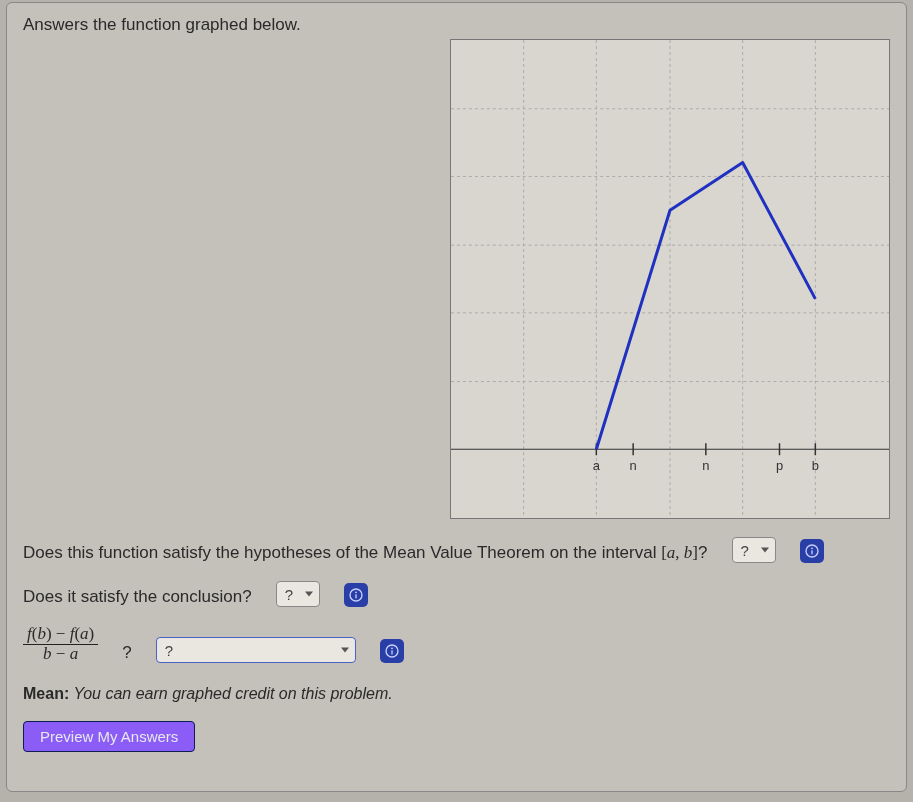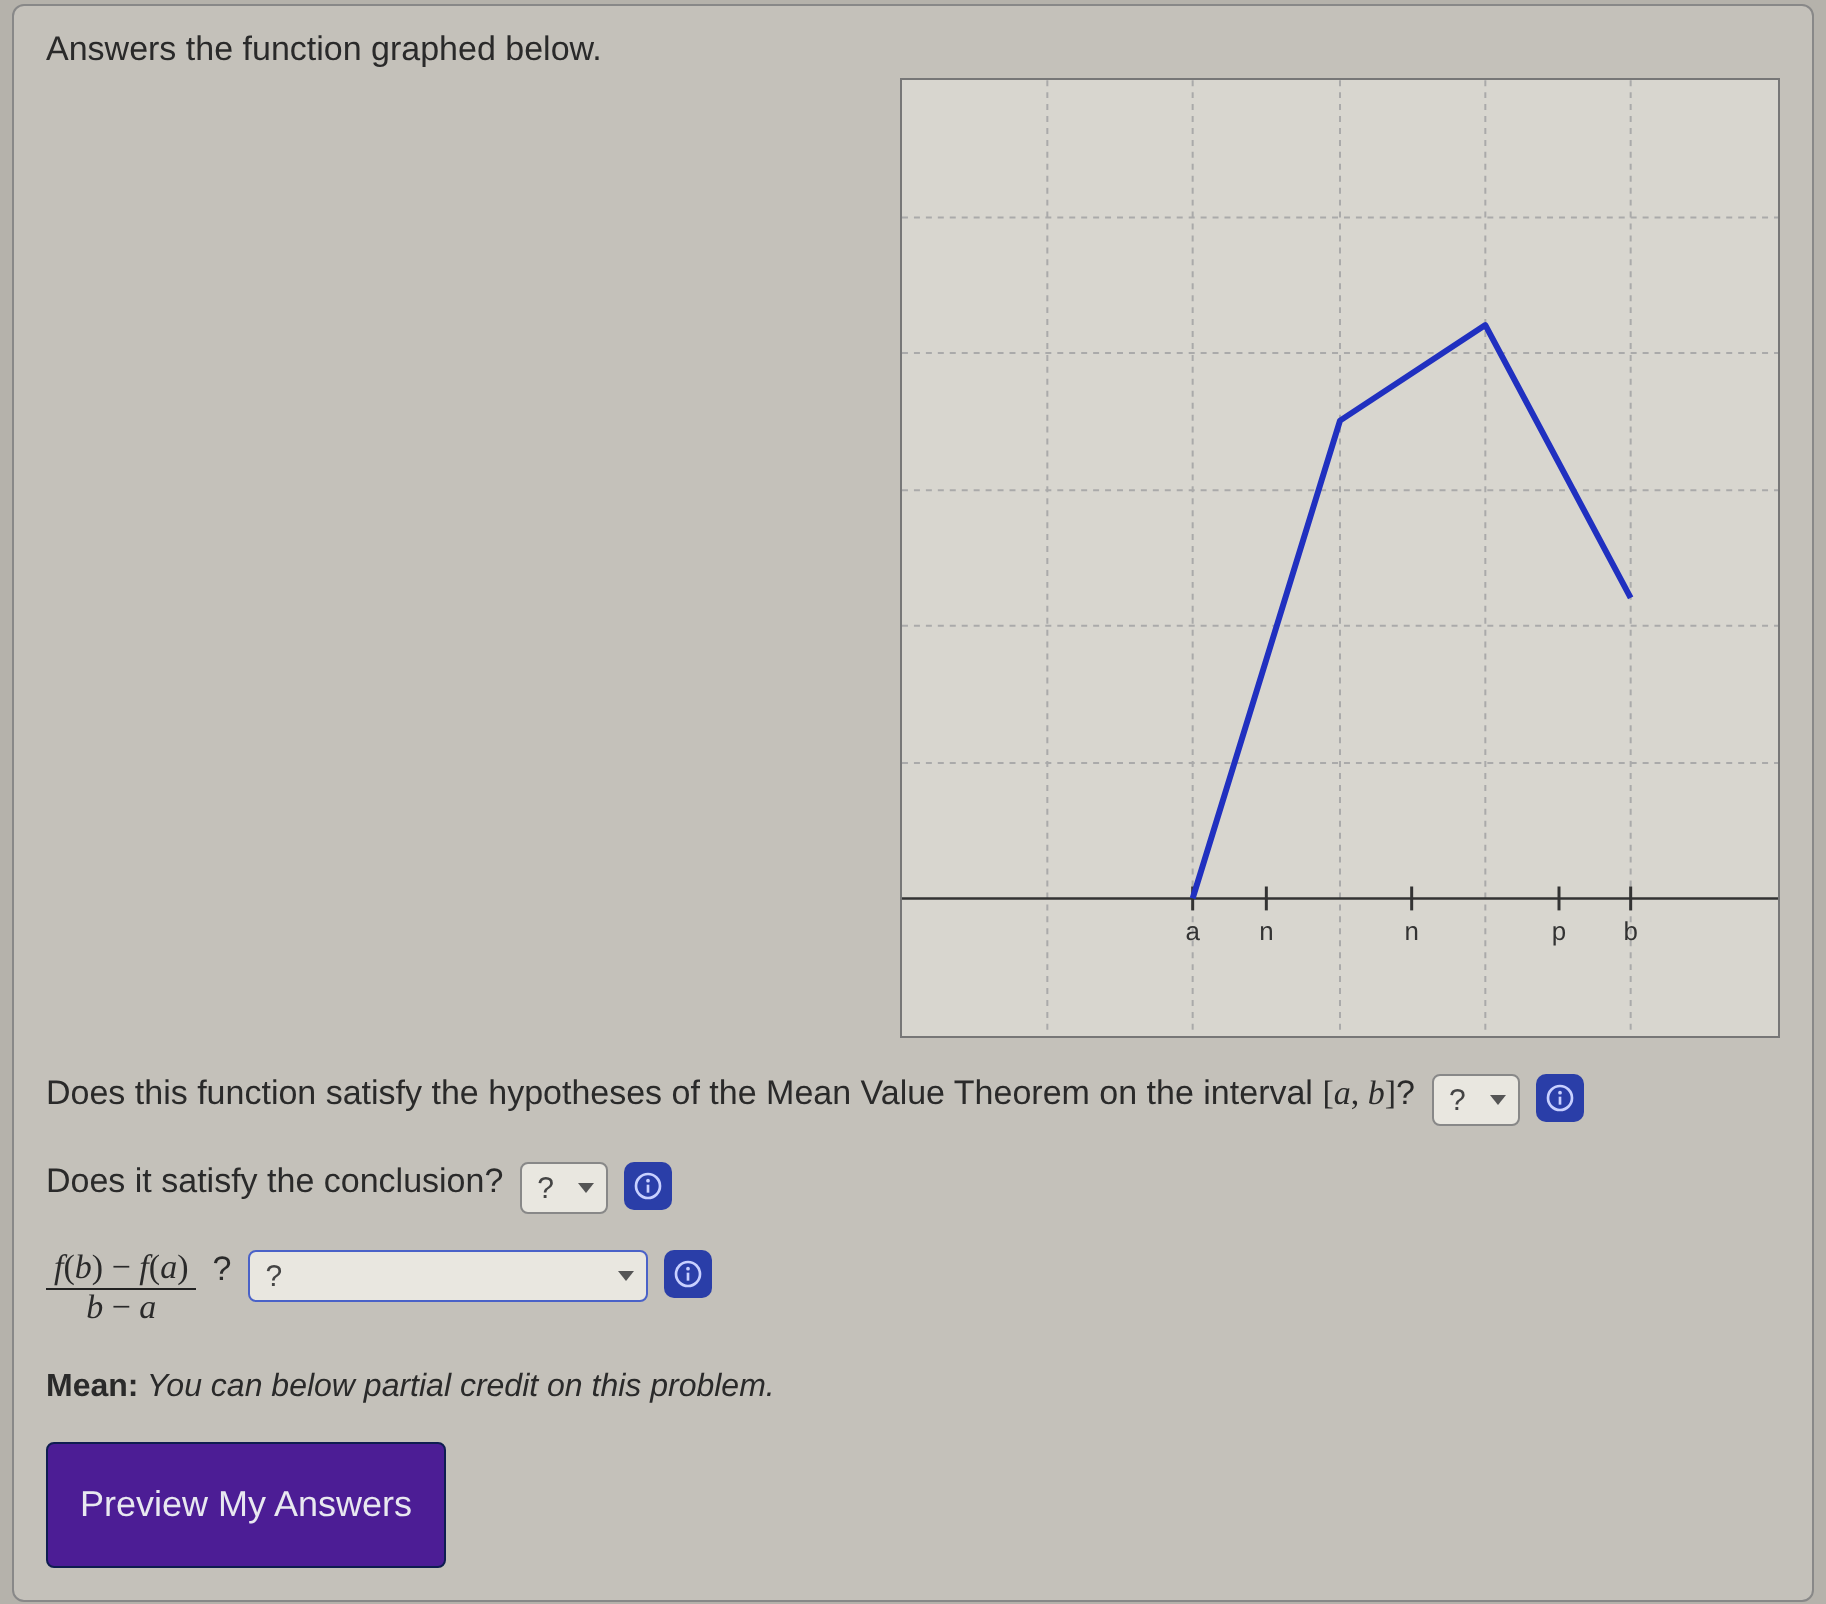--- a/index.html
+++ b/index.html
@@ -33,22 +33,22 @@
     margin-top: -6px;
   }
   .graph {
     width: 440px;
     height: 480px;
     background: #d8d6cf;
     border: 1px solid #777;
   }
   .qrow {
     display: flex;
-    align-items: flex-start;
-    gap: 8px;
+    align-items: flex-end;
+    gap: 24px;
     margin-top: 18px;
     font-size: 17px;
     color: #2a2a2a;
     flex-wrap: wrap;
   }
   .math-i { font-style: italic; font-family: "Times New Roman", serif; }
   .select {
     appearance: none;
     -webkit-appearance: none;
     background: #e9e7e0;
@@ -101,26 +101,26 @@
     color: #2a2a2a;
   }
   .note .bold { font-weight: bold; }
   .note .ital { font-style: italic; }
   .btn-row {
     display: flex;
     gap: 12px;
     margin-top: 18px;
   }
   .btn {
-    background: #4c1d95;
+    background: #8b5cf6;
     color: #e8e8f0;
     border: 1px solid #0e1d50;
     border-radius: 4px;
-    padding: 20px 16px;
-    font-size: 18px;
+    padding: 6px 16px;
+    font-size: 15px;
     cursor: pointer;
   }
   .eq { font-family:"Times New Roman", serif; font-style: italic; }
   .interval { font-family:"Times New Roman", serif; }
 </style>
 </head>
 <body>
 
 <div class="page">
 
@@ -214,20 +214,20 @@
     <span class="info-icon">
       <svg viewBox="0 0 24 24">
           <circle cx="12" cy="12" r="9" fill="none" stroke="#c8d0ff" stroke-width="2"></circle>
           <circle cx="12" cy="8" r="1.4" fill="#c8d0ff"></circle>
           <rect x="11" y="11" width="2" height="6" fill="#c8d0ff"></rect>
         </svg>
     </span>
   </div>
 
   <div class="note">
-    <span class="bold">Mean:</span><span class="ital"> You can below partial credit on this problem.</span>
+    <span class="bold">Mean:</span><span class="ital"> You can earn graphed credit on this problem.</span>
   </div>
 
   <div class="btn-row">
     <button class="btn">Preview My Answers</button>
   </div>
 
 </div>
 
 </body></html>

